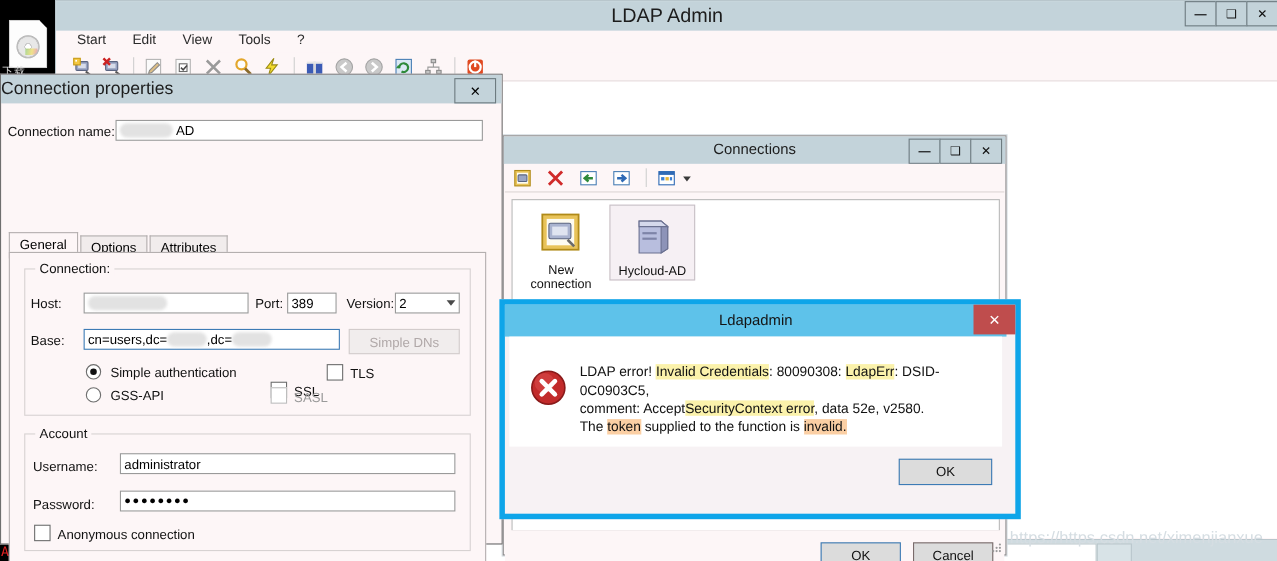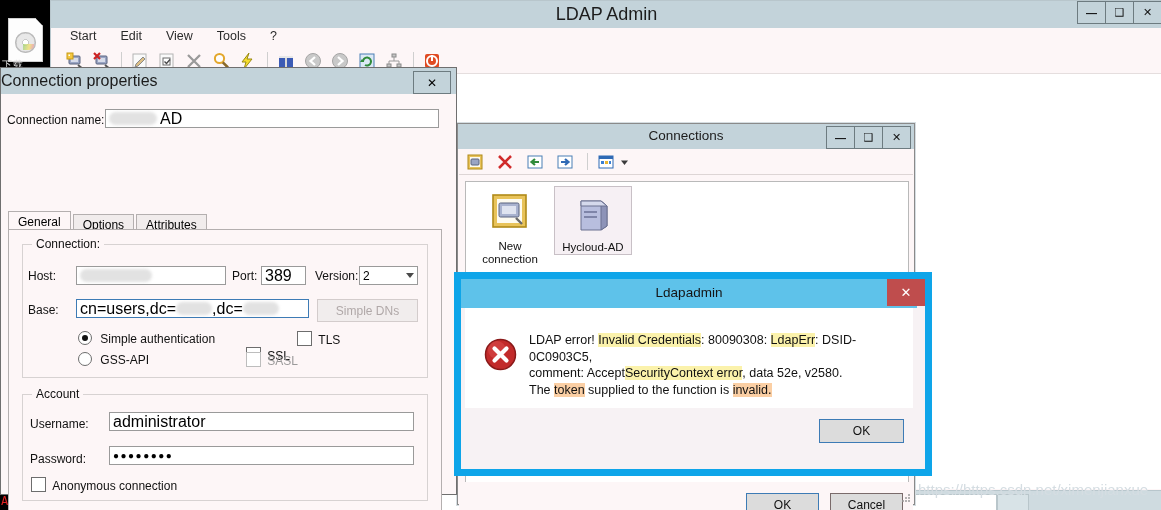--- a/index.html
+++ b/index.html
@@ -83,21 +83,21 @@
     background:#fdf6f7;border:1px solid #6f6f6f;}
   #connprops-titlebar{left:0;top:0;width:455px;height:26px;background:#c3d3da;}
   #connprops-title{left:0;top:0;width:499px;height:26px;line-height:25px;
     font-size:16px;color:#1c1c1c;}
   #connprops-close{right:5px;top:3px;width:36px;height:21px;border:1px solid #6d7b80;
     background:#c3d3da;display:flex;align-items:center;justify-content:center;
     font-weight:bold;font-size:12px;}
   .field-label{font-size:12px;color:#111;}
   .txtbox{
     background:#fff;border:1px solid #9a9a9a;height:19px;box-sizing:border-box;
-    font-size:16px;padding:1px 3px;display:flex;align-items:center;
+    font-size:12px;padding:1px 3px;display:flex;align-items:center;
     font-family:"Liberation Sans",sans-serif;color:#000;overflow:hidden;
     white-space:nowrap;}
   .txtbox.focused{border:1px solid #3d7bb5;}
   .group{border:1px solid #d7d2d2;position:absolute;}
   .group-title{position:absolute;top:-8px;left:9px;background:#fdf6f7;
     padding:0 4px;font-size:12px;color:#111;}
   .btn{
     background:#dcdcdc;border:1px solid #7a6b6b;height:23px;
     display:flex;align-items:center;justify-content:center;font-size:12px;
     color:#111;box-sizing:border-box;}
@@ -120,21 +120,21 @@
     background:#fff;border:1px solid #9a9a9a;height:19px;box-sizing:border-box;
     font-size:12px;padding:1px 3px;display:flex;align-items:center;
     justify-content:space-between;}
   .caret{width:0;height:0;border-left:4px solid transparent;
     border-right:4px solid transparent;border-top:5px solid #4a4a4a;}
   .redact{background:#e2e2e2;border-radius:9px;display:inline-block;
     filter:blur(1.6px);}
 
   
   #errdlg{left:454px;top:272px;width:464px;height:190px;z-index:60;
-    background:#f7f2f4;border:7px solid #0ea5e9;}
+    background:#f7f2f4;border:5px solid #0ea5e9;}
   #errdlg-titlebar{left:0;top:0;width:456px;height:29px;background:#5ec2ea;}
   #errdlg-title{left:0;top:0;width:456px;height:29px;line-height:28px;
     text-align:center;font-size:13.5px;color:#141414;}
   #errdlg-close{right:0;top:0;width:38px;height:27px;background:#bf4d4d;
     display:flex;align-items:center;justify-content:center;color:#fff;
     font-weight:bold;font-size:13px;}
   #errdlg-body{left:4px;top:29px;width:448px;height:100px;background:#fff;}
   #err-icon{left:19px;top:30px;width:33px;height:33px;}
   #err-text{left:64px;top:24px;width:370px;font-size:12.5px;line-height:16.5px;
     color:#111;}

